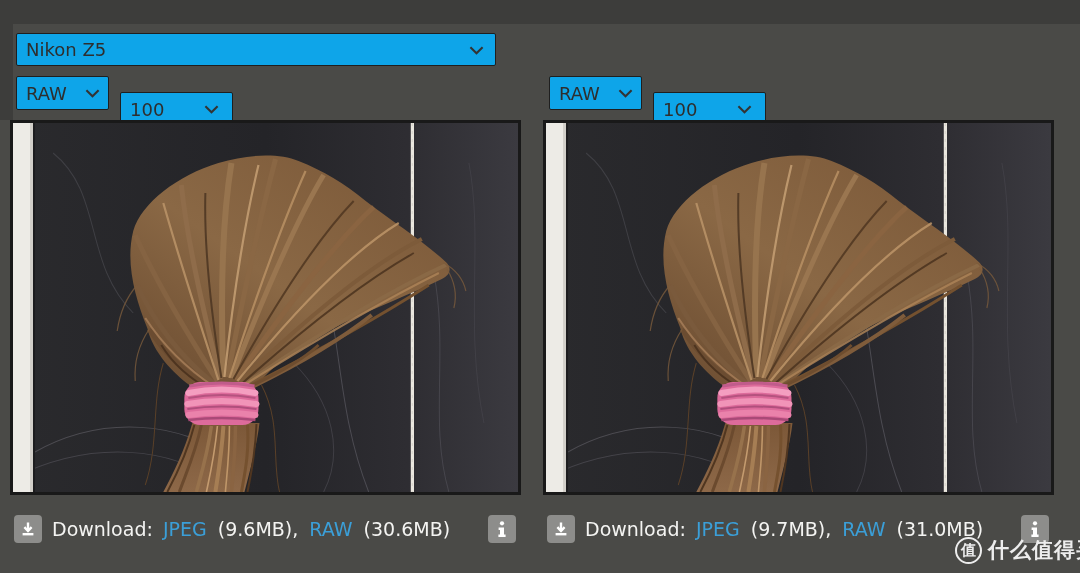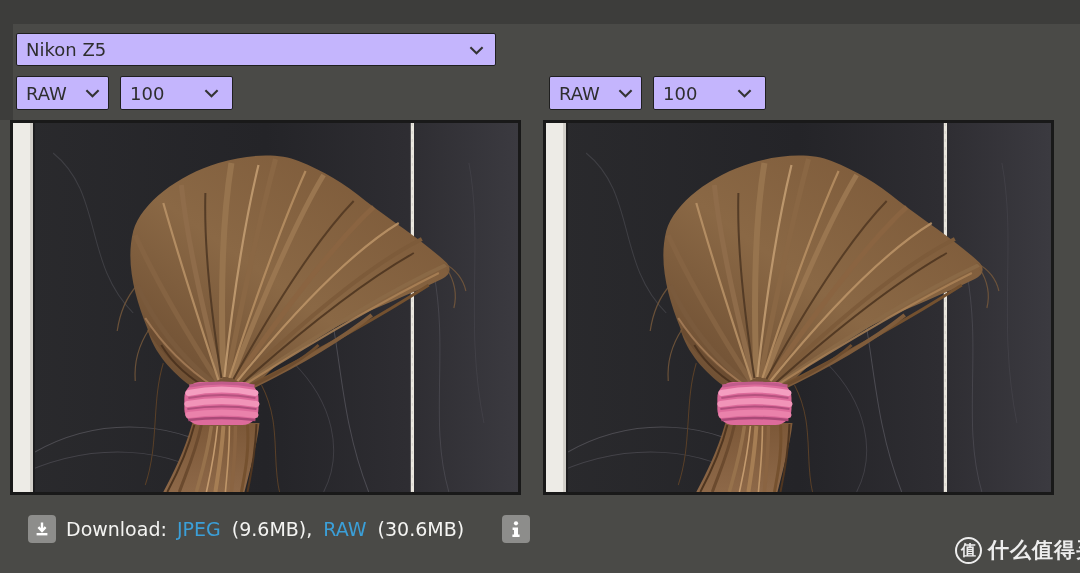--- a/index.html
+++ b/index.html
@@ -9,39 +9,39 @@
     font-family:"DejaVu Sans","Liberation Sans",sans-serif;
   }
   .top-strip{position:absolute;left:0;top:0;width:1080px;height:24px;background:#3d3d3b;}
   .left-notch{position:absolute;left:0;top:24px;width:13px;height:96px;background:#3d3d3b;}
 
   .panel{position:absolute;top:0;width:533px;height:573px;}
   .panel.p0{left:0;}
   .panel.p1{left:533px;}
 
   .sel{
-    position:absolute;background:#c4b5fd;border:1px solid #1f1f1f;border-radius:2px;
+    position:absolute;background:#0ea5e9;border:1px solid #1f1f1f;border-radius:2px;
     box-sizing:border-box;color:#2e2e2e;font-size:18px;cursor:pointer;
     display:flex;align-items:center;
   }
   .sel-camera{left:16px;top:33px;width:480px;height:33px;}
   .sel-format{left:16px;top:76px;width:93px;height:34px;}
-  .sel-zoom{left:120px;top:76px;width:113px;height:34px;}
+  .sel-zoom{left:120px;top:92px;width:113px;height:34px;}
   .sel .lbl{padding-left:9px;white-space:nowrap;}
   .chev{position:absolute;right:11px;top:50%;margin-top:-4px;width:15px;height:9px;}
   .sel-format .chev{right:8px;}
   .sel-zoom .chev{right:13px;}
 
   .photo{
     position:absolute;left:10px;top:120px;width:511px;height:375px;
     border:3px solid #191919;box-sizing:border-box;background:#29282c;cursor:grab;
   }
   .photo svg{display:block;width:505px;height:369px;}
 
-  .dl-row{position:absolute;left:14px;top:515px;width:533px;height:28px;}
+  .dl-row{position:absolute;left:0;top:515px;width:533px;height:28px;}
   .sq-btn{
     position:absolute;top:0;width:28px;height:28px;background:#8d8d8b;border-radius:4px;
     display:flex;align-items:center;justify-content:center;cursor:pointer;
   }
   .btn-dl{left:14px;}
   .btn-info{left:488px;}
   .dl-text{
     position:absolute;left:52px;top:0;height:28px;line-height:28px;white-space:nowrap;
     color:#f4f4f2;font-size:19px;
   }
@@ -228,18 +228,40 @@
         <path d="M1.5,1 L8,7.5 L14.5,1" fill="none" stroke="#333" stroke-width="2.2"></path>
       </svg>
   </div>
 
   <div class="photo">
     <svg viewBox="0 0 504 369" preserveAspectRatio="none">
         <use href="#scene"></use>
       </svg>
   </div>
 
+  <div class="dl-row">
+    <div class="sq-btn btn-dl">
+      <svg width="16" height="16" viewBox="0 0 16 16">
+        <path d="M8,1.5 V9" stroke="#fff" stroke-width="2.4" fill="none"></path>
+        <path d="M4.4,6.2 L8,10 L11.6,6.2" stroke="#fff" stroke-width="2.4" fill="none"></path>
+        <rect x="2.6" y="12" width="10.8" height="2.4" fill="#fff"></rect>
+      </svg>
+    </div>
+    <div class="dl-text">
+      <span class="lbl-dl">Download:</span>
+      <a>JPEG</a>
+      <span class="sz">(9.7MB),</span>
+      <a>RAW</a>
+      <span class="sz">(31.0MB)</span>
+    </div>
+    <div class="sq-btn btn-info">
+      <svg width="10" height="17" viewBox="0 0 10 17">
+        <circle cx="5" cy="2.3" r="2.1" fill="#fff"></circle>
+        <path d="M1.6,6.4 H7 V13.4 H8.6 V16 H1.4 V13.4 H3 V9 H1.6 Z" fill="#fff"></path>
+      </svg>
+    </div>
+  </div>
 </div>
 
 <div class="watermark">
   <div class="wm-logo">值</div>
   <div class="wm-text">什么值得买</div>
 </div>
 
 </body></html>

